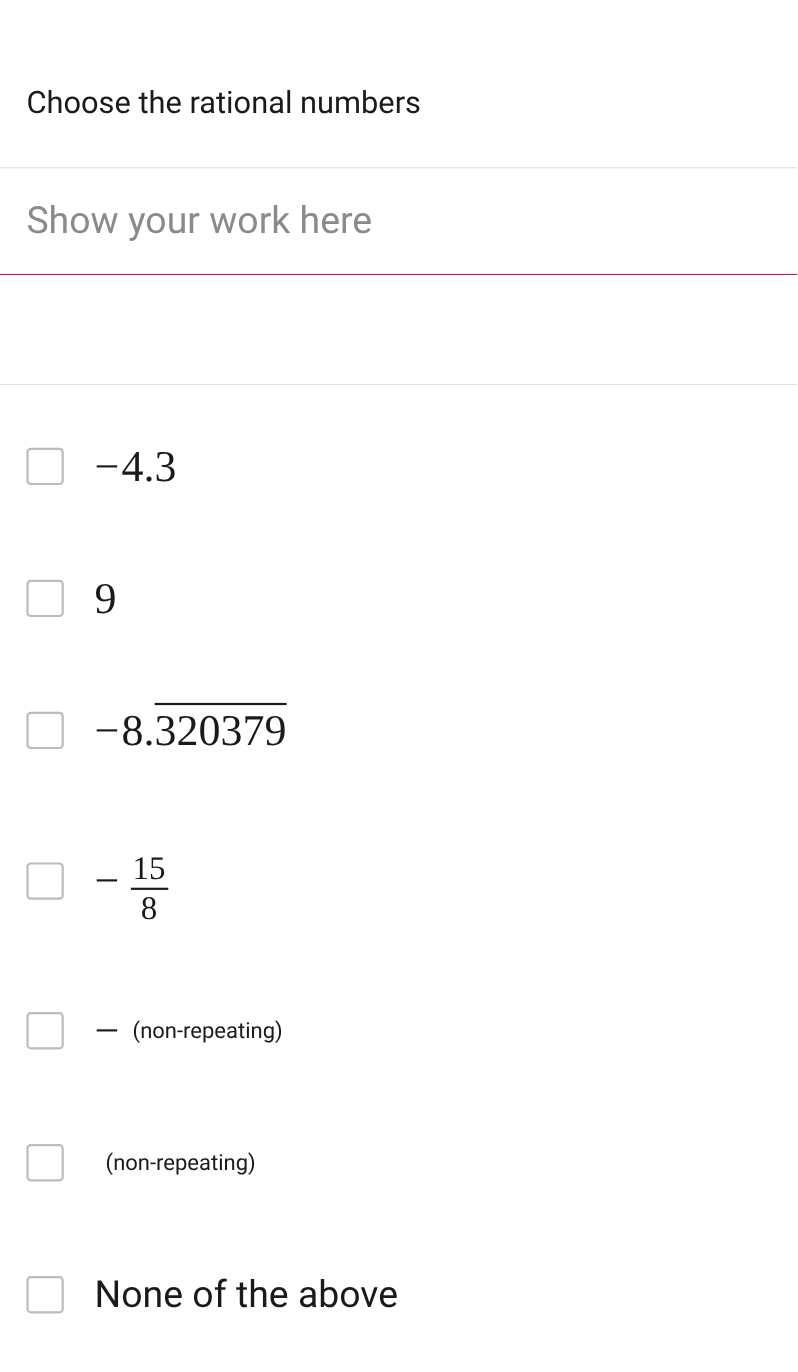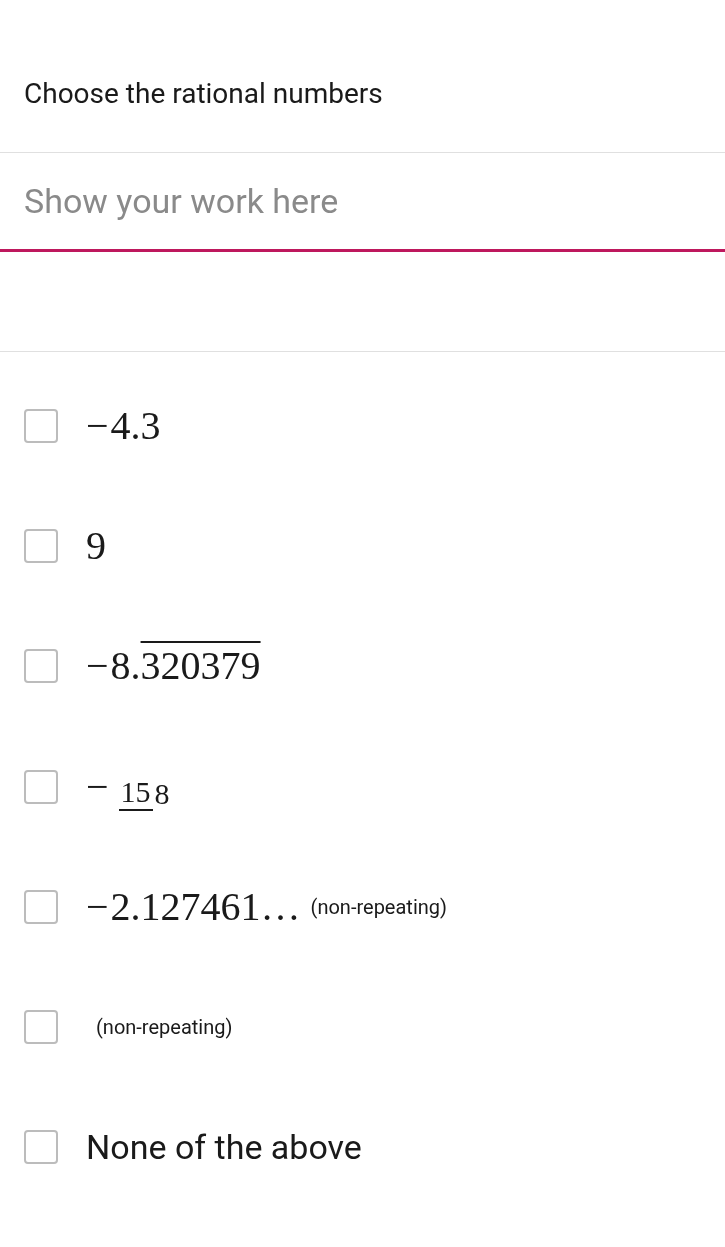--- a/index.html
+++ b/index.html
@@ -16,21 +16,21 @@
     }
     .question-header {
       padding: 32px 24px 40px 24px;
       font-size: 28px;
       font-weight: 400;
       line-height: 1.3;
       margin-top: 44px;
     }
     .work-area {
       border-top: 1px solid #e0e0e0;
-      border-bottom: 3px solid #be185d;
+      border-bottom: 1px solid #be185d;
       padding: 28px 24px;
       color: #8a8a8a;
       font-size: 34px;
       font-weight: 400;
     }
     .spacer-section {
       border-bottom: 1px solid #e0e0e0;
       height: 100px;
     }
     .options {
@@ -69,21 +69,21 @@
     .minus {
       display: inline-block;
       margin-right: 2px;
     }
     .overline {
       text-decoration: overline;
       text-decoration-thickness: 2px;
     }
     .fraction {
       display: inline-flex;
-      flex-direction: row;
+      flex-direction: column;
       align-items: center;
       vertical-align: middle;
       font-size: 30px;
       line-height: 1.05;
       margin-left: 4px;
       margin-top: 14px;
     }
     .fraction .num {
       border-bottom: 2px solid #1a1a1a;
       padding: 0 2px 1px 2px;
@@ -154,21 +154,20 @@
           <span class="den">8</span>
         </span>
       </span>
     </div>
   </div>
 
   <div class="option-row">
     <div class="checkbox"></div>
     <div class="option-label math">
       <span class="minus">−</span>
-        <span>2.127461…</span>
       <span class="suffix">(non-repeating)</span>
     </div>
   </div>
 
   <div class="option-row">
     <div class="checkbox"></div>
     <div class="option-label math">
       <span class="suffix">(non-repeating)</span>
     </div>
   </div>

